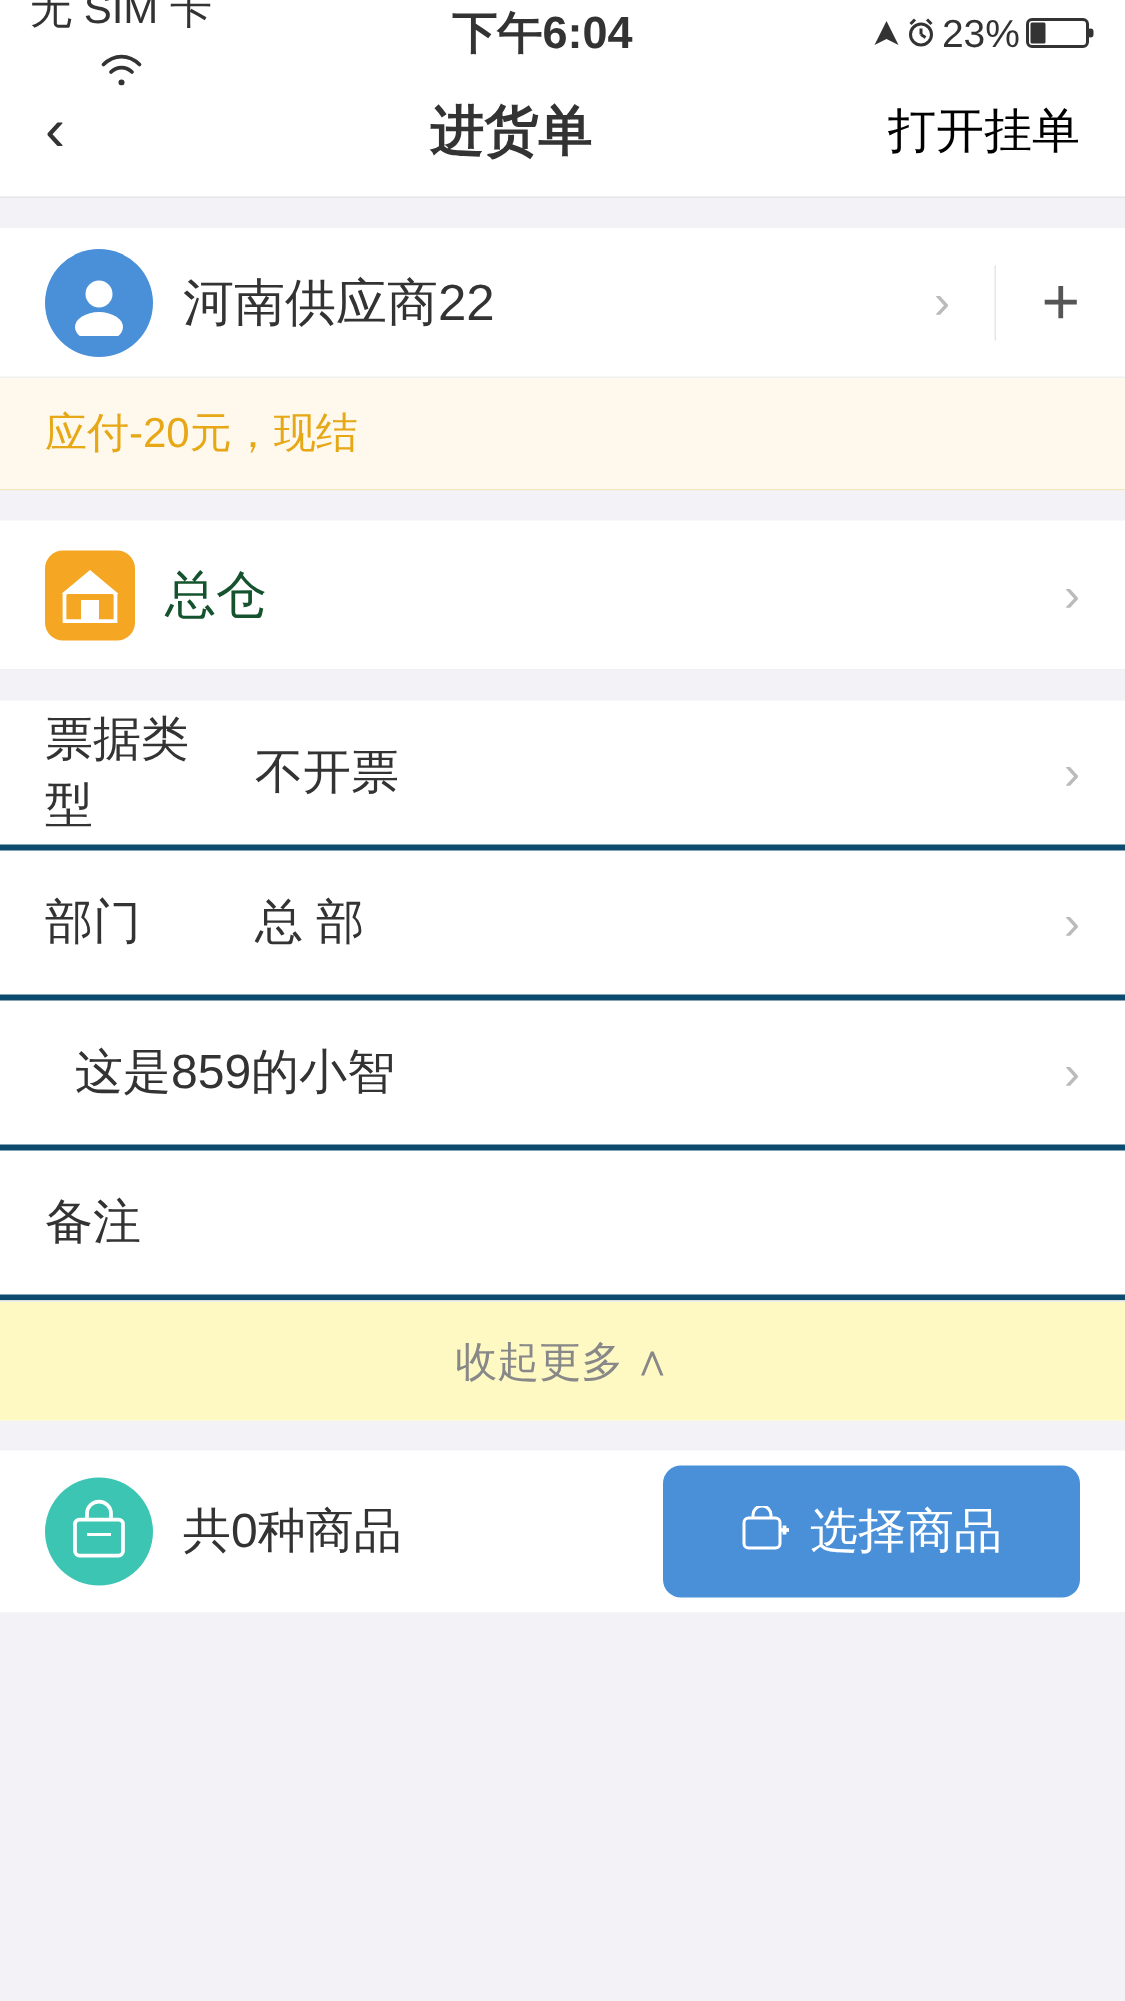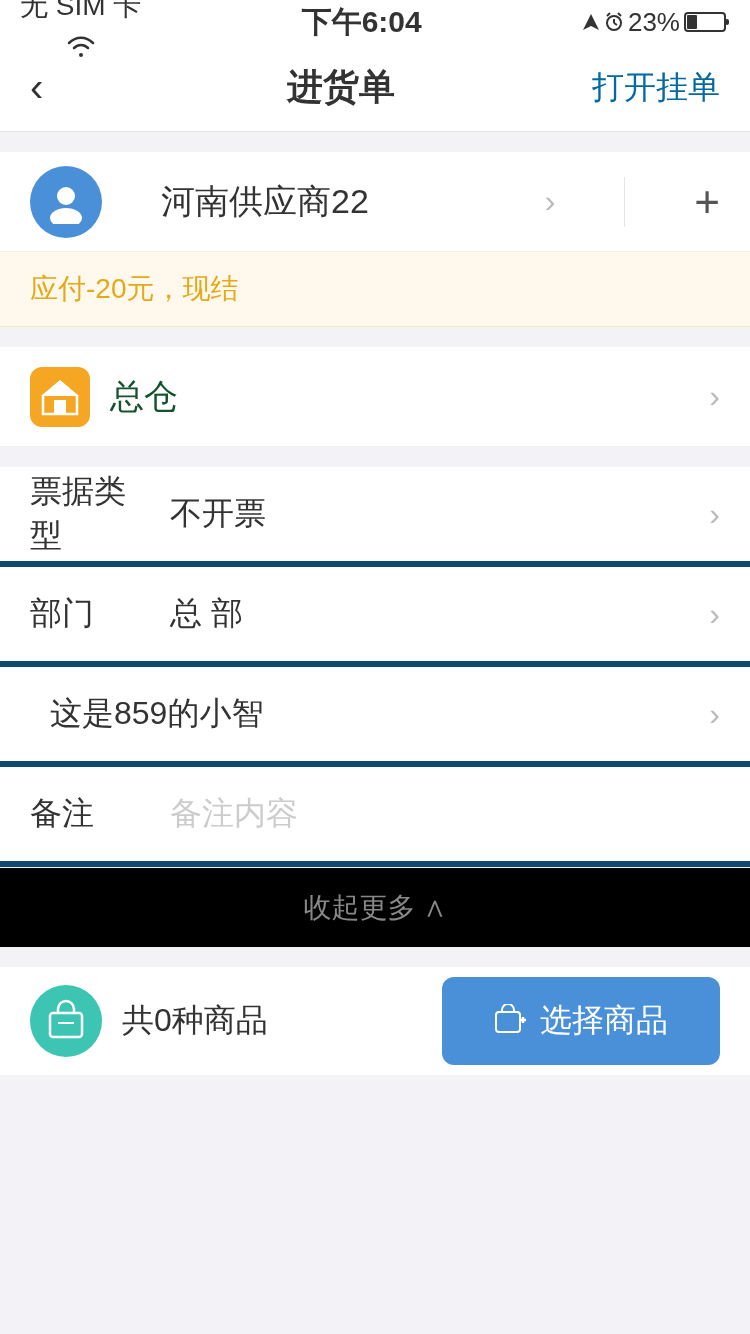--- a/index.html
+++ b/index.html
@@ -57,21 +57,21 @@
       color: #333;
       width: 60px;
     }
     .nav-title {
       font-size: 36px;
       font-weight: 600;
       color: #333;
     }
     .nav-action {
       font-size: 32px;
-      color: #0369a1;
+      color: #000000;
     }
 
     
     .divider-block {
       height: 20px;
       background: #f2f2f7;
     }
 
     
     .section {
@@ -79,21 +79,20 @@
       margin-bottom: 0;
     }
 
     
     .supplier-row {
       display: flex;
       align-items: center;
       padding: 0 30px;
       height: 100px;
       border-bottom: 1px solid #f0f0f0;
-      gap: 39px;
     }
     .supplier-avatar {
       width: 72px;
       height: 72px;
       border-radius: 50%;
       background: #4a90d9;
       display: flex;
       align-items: center;
       justify-content: center;
       margin-right: 20px;
@@ -172,21 +171,21 @@
 
     
     .form-section {
       background: #fff;
     }
     .form-row {
       display: flex;
       align-items: center;
       padding: 0 30px;
       height: 100px;
-      border-bottom: 6px solid #0c4a6e;
+      border-bottom: 4px solid #0c4a6e;
     }
     .form-row:last-child {
       border-bottom: none;
     }
     .form-label {
       font-size: 32px;
       color: #333;
       width: 120px;
       flex-shrink: 0;
     }
@@ -198,21 +197,21 @@
     }
     .form-placeholder {
       flex: 1;
       font-size: 32px;
       color: #ccc;
       padding-left: 20px;
     }
 
     
     .collapse-row {
-      background: #000000;
+      background: #fef9c3;
       height: 80px;
       display: flex;
       align-items: center;
       justify-content: center;
       border-top: 1px solid #f0f0f0;
     }
     .collapse-text {
       font-size: 28px;
       color: #888;
     }
@@ -343,21 +342,20 @@
     <div class="chevron">›</div>
   </div>
 
   <div class="form-row">
     <div class="form-value">这是859的小智</div>
     <div class="chevron">›</div>
   </div>
 
   <div class="form-row">
     <div class="form-label">备注</div>
-    <div class="form-placeholder">备注内容</div>
   </div>
 
   <div class="collapse-row">
     <span class="collapse-text">收起更多 ∧</span>
   </div>
 </div>
 
 <div class="bottom-bar">
   <div class="product-icon">
     <svg width="44" height="44" viewBox="0 0 44 44">

